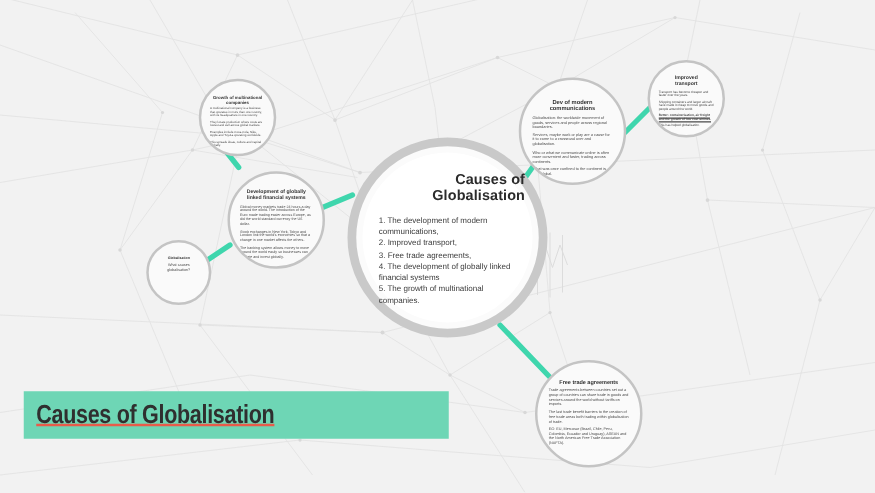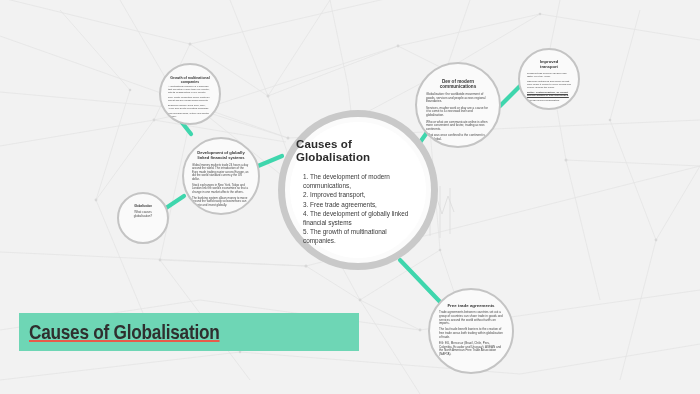--- a/index.html
+++ b/index.html
@@ -21,21 +21,21 @@
   }
   .center-inner{
     position:absolute;left:290px;top:122px;width:136px;height:136px;
     border-radius:50%;
     background:#ffffff;
     box-sizing:border-box;
     overflow:hidden;
   }
   .center-title{
     position:absolute;left:296px;top:138px;width:124px;
-    text-align:left;
+    text-align:right;
     font-size:11.5px;font-weight:bold;color:#2b2b2b;
     line-height:13px;letter-spacing:.1px;
   }
   .center-list{
     position:absolute;left:303px;top:172px;width:112px;
     font-size:6.4px;color:#3a3a3a;line-height:9.2px;
   }
   .center-list div{white-space:normal;}
 
   

